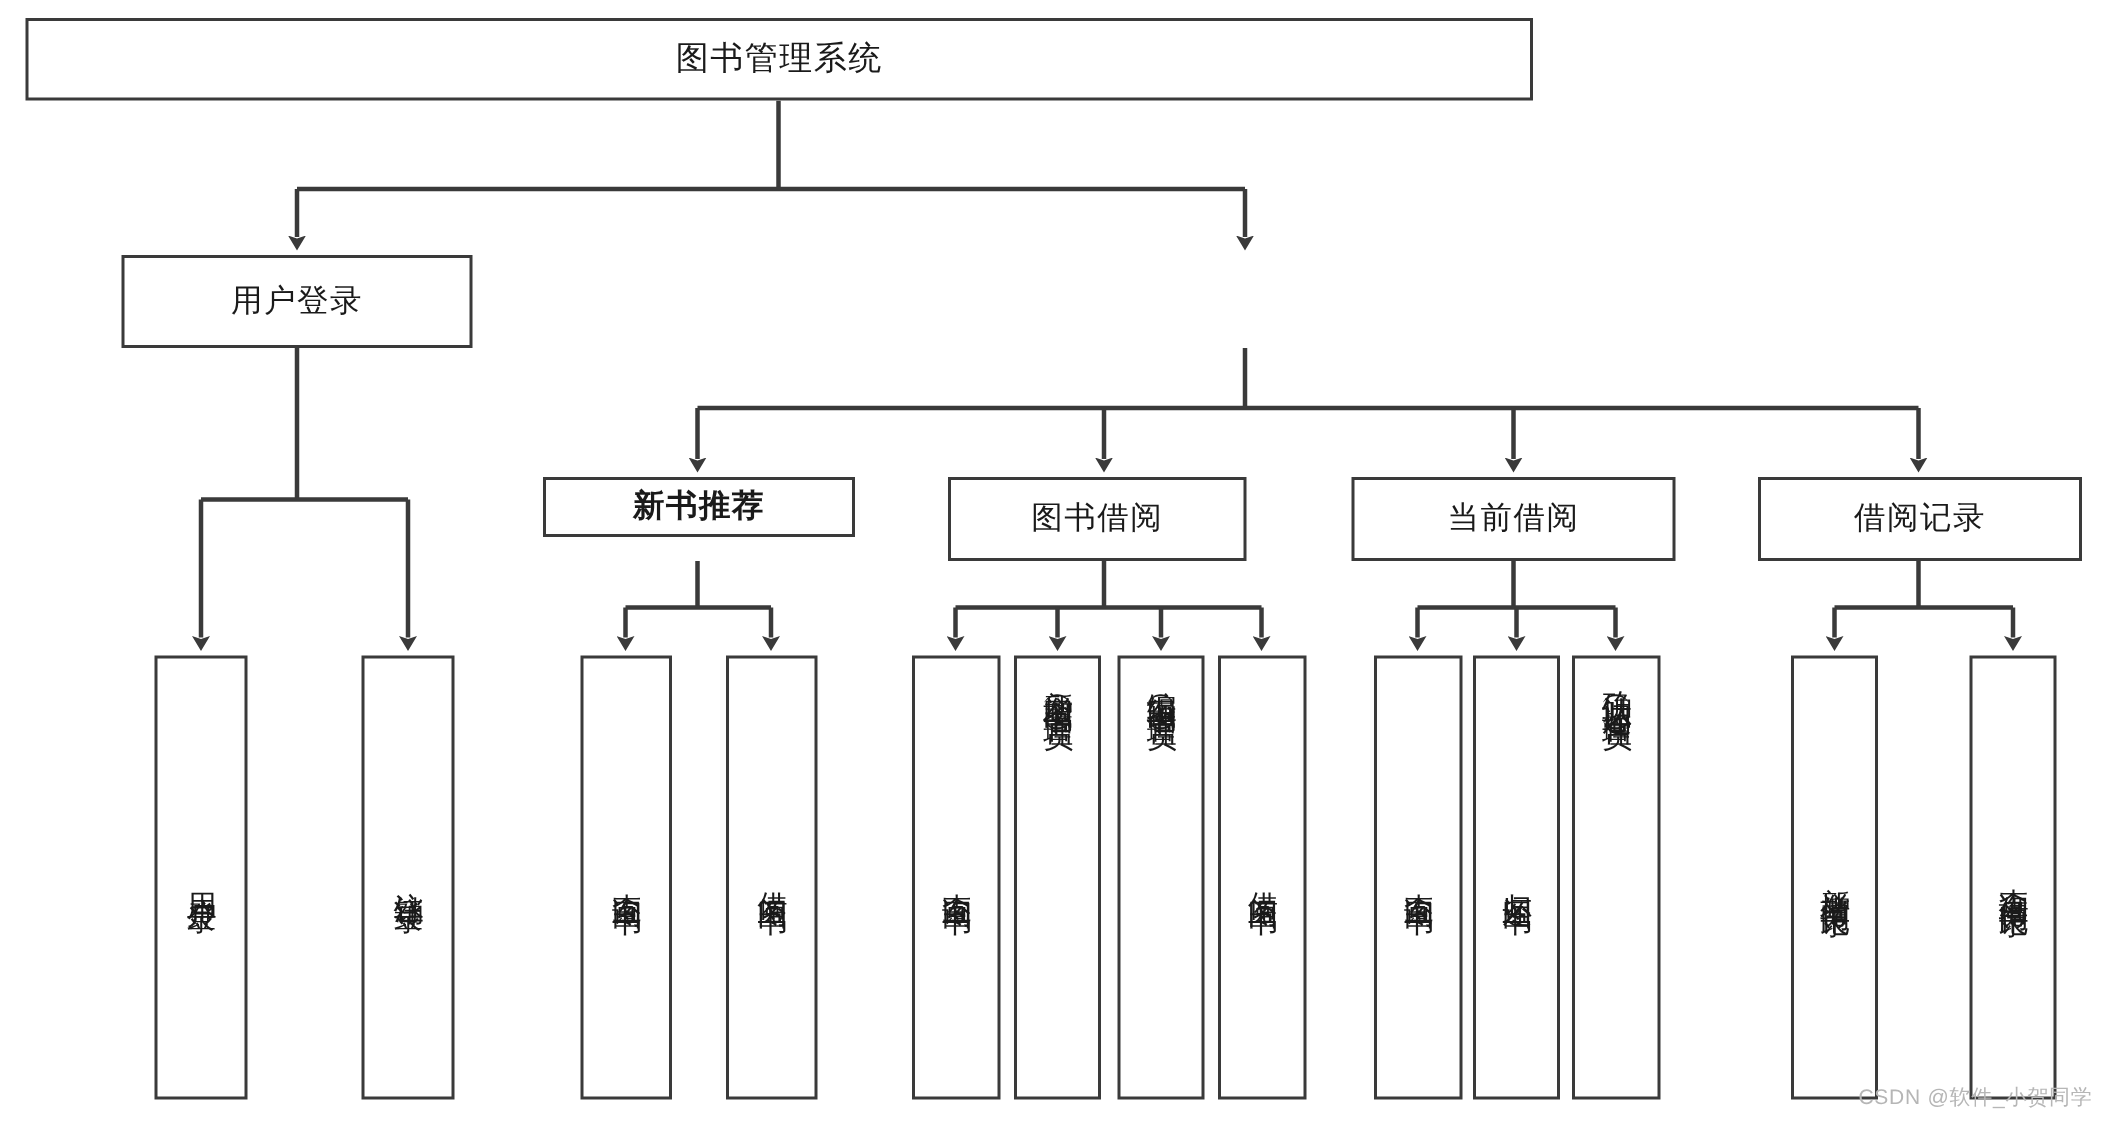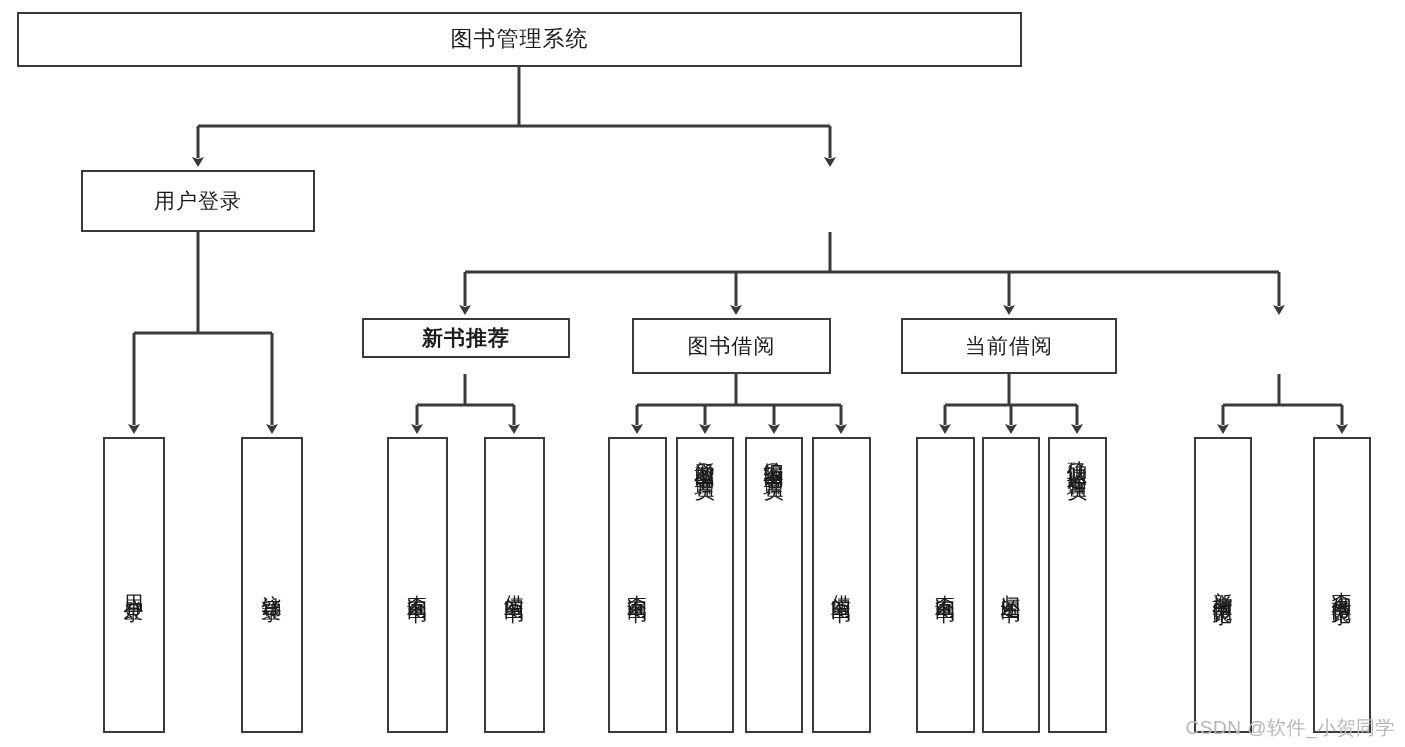--- a/index.html
+++ b/index.html
@@ -64,21 +64,21 @@
     align-items: center;
     justify-content: center;
   }
   .leafwrap.top {
     align-items: flex-start;
   }
   #watermark {
     position: absolute;
     right: 10px;
     bottom: 6px;
-    font-size: 19px;
+    font-size: 14px;
     color: #b6b6b6;
     letter-spacing: 0.5px;
     white-space: nowrap;
   }
 </style>
 </head>
 <body>
 
 <div id="canvas">
 
@@ -142,20 +142,23 @@
 
   <div class="node horiz" style="left:362px; top:318px; width:208px; height:40px;font-weight:bold;">
     <span>新书推荐</span>
   </div>
   <div class="node horiz" style="left:632px; top:318px; width:199px; height:56px;">
     <span>图书借阅</span>
   </div>
   <div class="node horiz" style="left:901px; top:318px; width:216px; height:56px;">
     <span>当前借阅</span>
   </div>
+  <div class="node horiz" style="left:1172px; top:318px; width:216px; height:56px;">
+    <span>借阅记录</span>
+  </div>
 
   <div class="node leaf" style="left:103px; top:437px; width:62px; height:296px;">
     <div class="leafwrap">
       <span class="vtext">用户登录</span>
     </div>
   </div>
   <div class="node leaf" style="left:241px; top:437px; width:62px; height:296px;">
     <div class="leafwrap">
       <span class="vtext">注销登录</span>
     </div>

